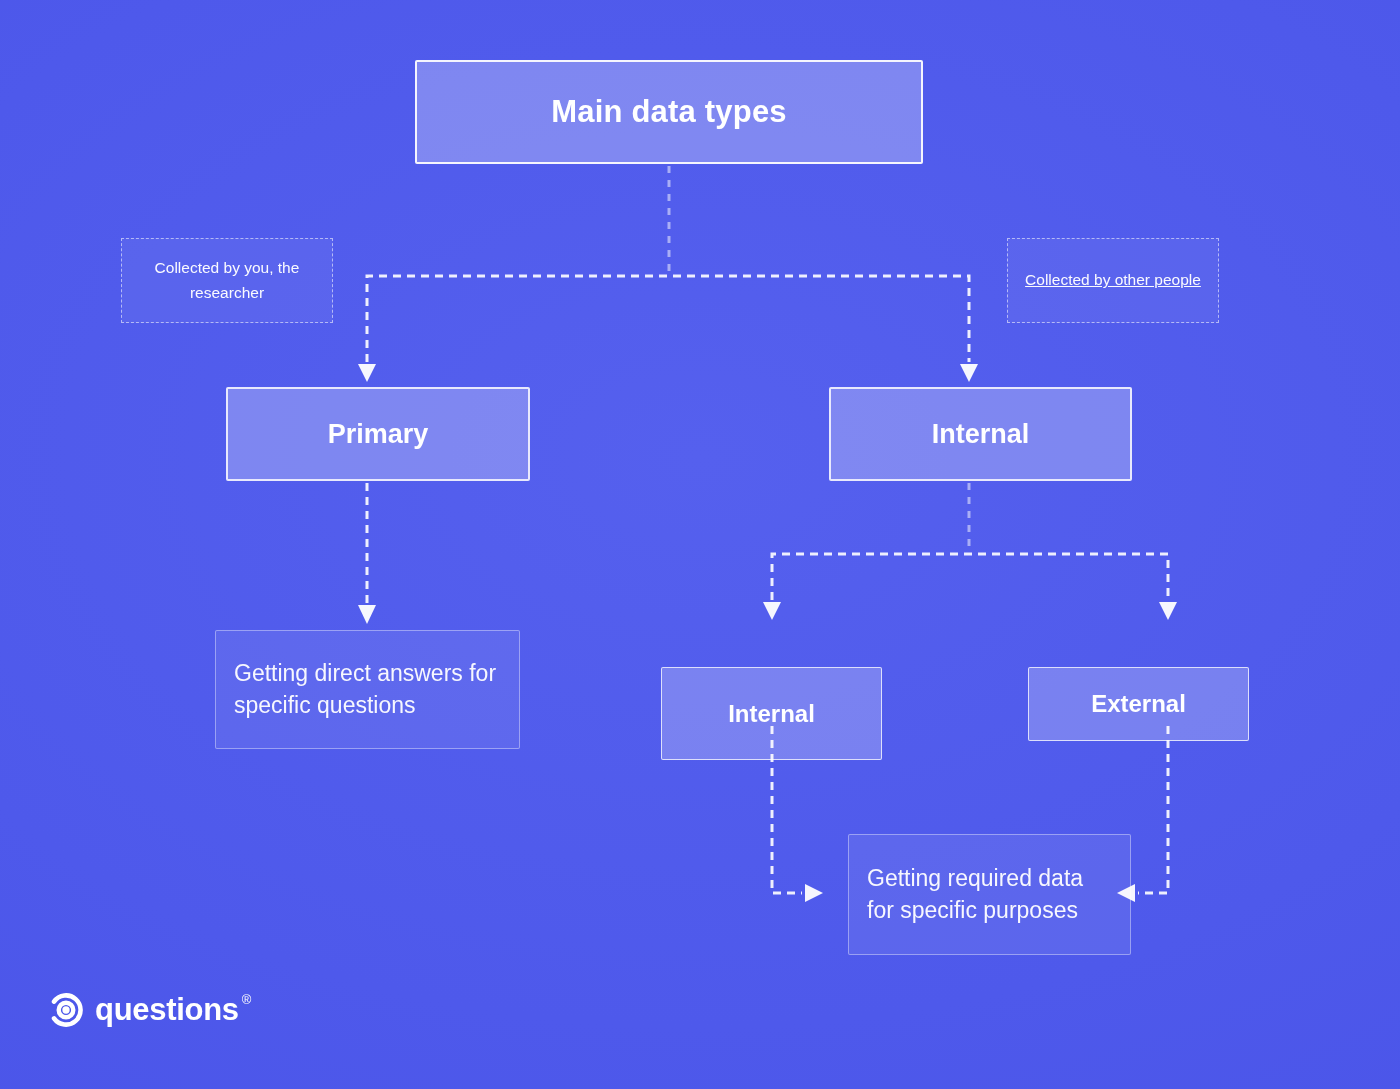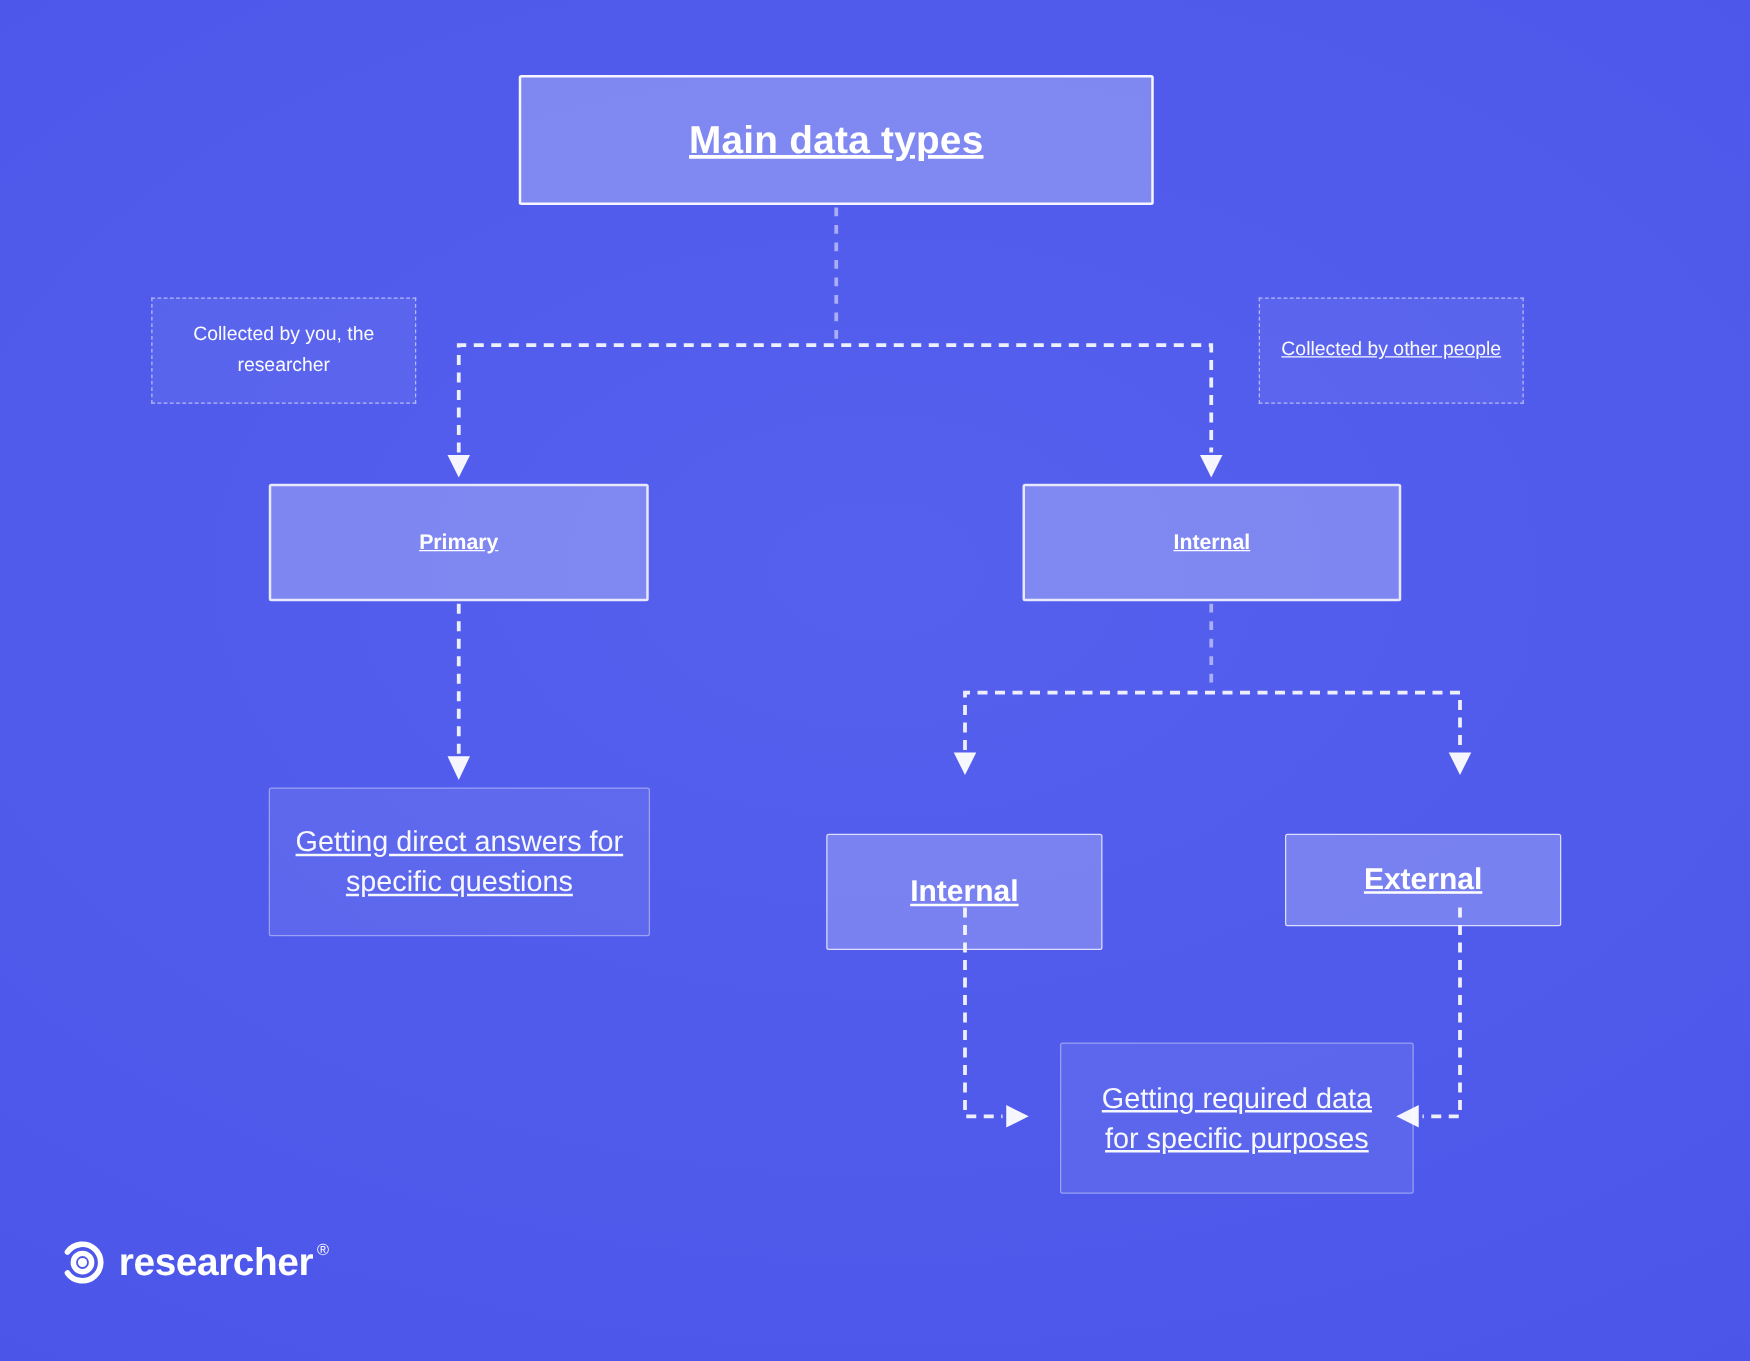--- a/index.html
+++ b/index.html
@@ -3,31 +3,31 @@
 <meta charset="utf-8">
 <style>
   html,body{margin:0;padding:0;background:#4d57ea;}
   .canvas{
     position:relative;width:1400px;height:1089px;overflow:hidden;
     background:radial-gradient(115% 95% at 50% 42%, #5560ee 0%, #4e59eb 55%, #4852e7 100%);
     font-family:"Liberation Sans",sans-serif;color:#ffffff;
   }
   .node{
     position:absolute;display:flex;align-items:center;justify-content:center;
-    text-align:center;border-radius:2px;box-sizing:border-box;text-decoration:underline;
+    border-radius:2px;box-sizing:border-box;
   }
   .node .lbl{display:block;}
   #node-main{
     left:415px;top:60px;width:508px;height:104px;
     background:rgba(255,255,255,0.27);border:2px solid rgba(255,255,255,0.92);
     font-size:31px;font-weight:700;letter-spacing:0.2px;
   }
   .branch{
     background:rgba(255,255,255,0.26);border:2px solid rgba(255,255,255,0.82);
-    font-size:17px;font-weight:700;
+    font-size:27px;font-weight:700;margin-left:11px;
   }
   #node-primary{left:215px;top:387px;width:304px;height:94px;}
   #node-secondary{left:818px;top:387px;width:303px;height:94px;}
   .leaf{
     background:rgba(255,255,255,0.23);border:1.5px solid rgba(255,255,255,0.75);
     font-size:24px;font-weight:700;margin-top:36px;
   }
   #node-internal{left:661px;top:631px;width:221px;height:93px;}
   #node-external{left:1028px;top:631px;width:221px;height:74px;}
   .outcome{
@@ -113,17 +113,17 @@
   <div class="node outcome" id="outcome-secondary">
     <span class="lbl">Getting required data for specific purposes</span>
   </div>
 
   <div class="logo">
     <svg class="logo-icon" viewBox="0 0 52 52" aria-hidden="true">
       <path d="M 9.6 14.5 A 20 20 0 1 1 9.6 37.5" fill="none" stroke="#ffffff" stroke-width="6.2" stroke-linecap="round"></path>
       <circle cx="26" cy="26" r="10" fill="none" stroke="#ffffff" stroke-width="6"></circle>
       <circle cx="26" cy="26" r="5" fill="#ffffff"></circle>
     </svg>
-    <span class="logo-text">researcher</span>
+    <span class="logo-text">questions</span>
     <span class="reg">®</span>
   </div>
 
 </div>
 
 </body></html>

